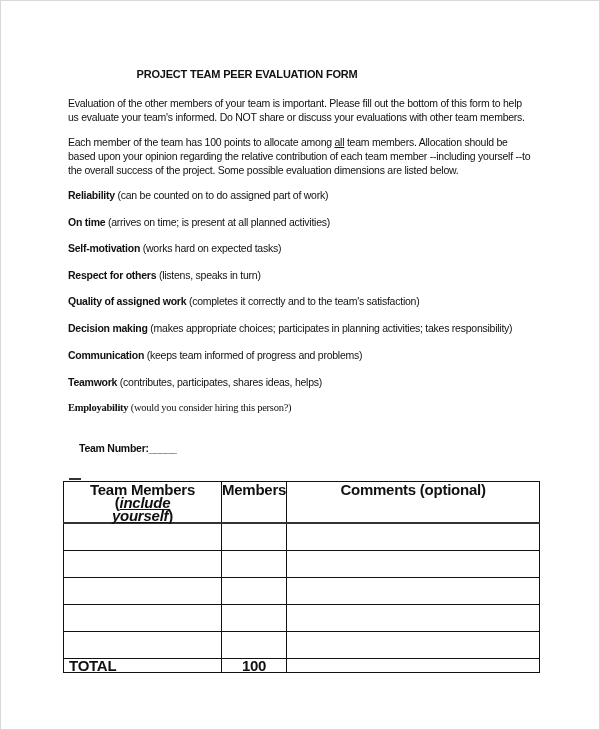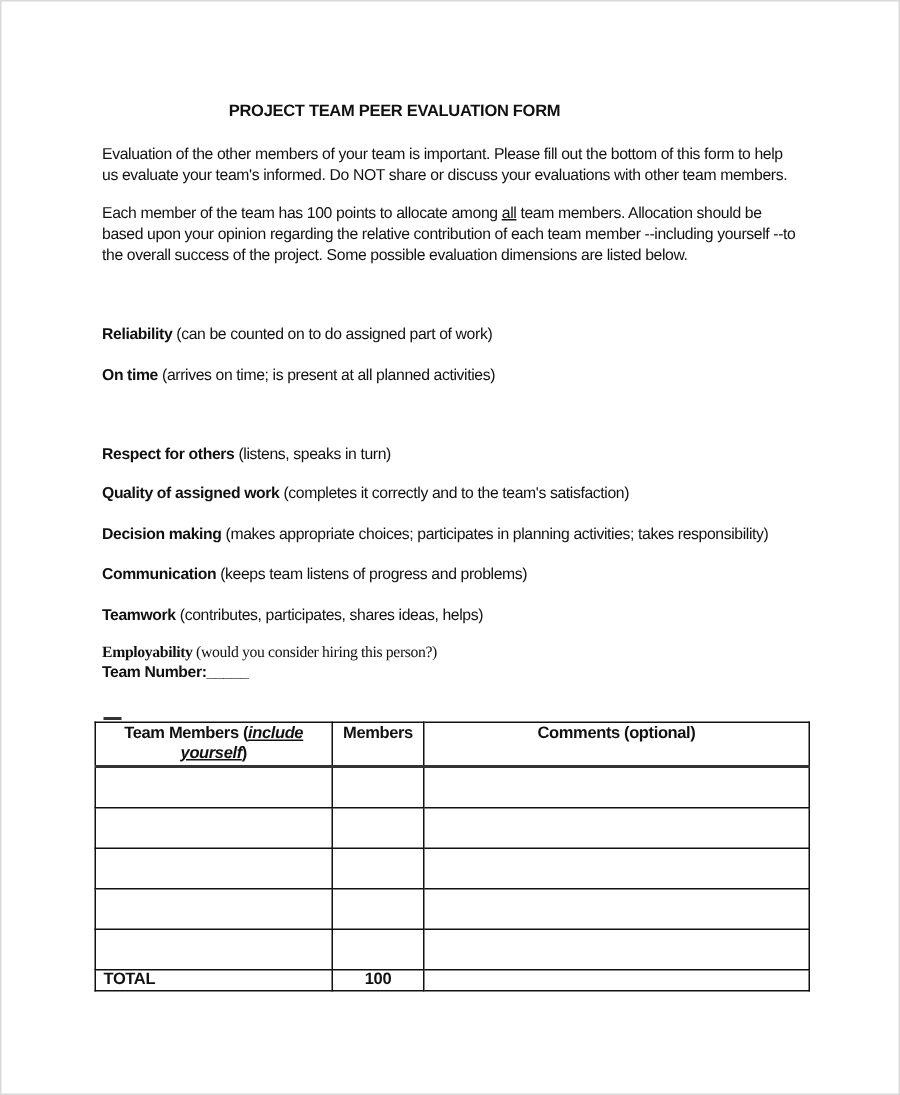--- a/index.html
+++ b/index.html
@@ -5,41 +5,41 @@
   html, body { margin: 0; padding: 0; background: #ffffff; }
   body {
     width: 600px; height: 730px; position: relative; overflow: hidden;
     font-family: "Liberation Sans", sans-serif; color: #111;
   }
   .page {
     position: absolute; left: 0; top: 0; width: 598px; height: 728px;
     border: 1px solid #d9d9d9; background: #fff;
   }
   .title {
-    position: absolute; left: 16px; width: 492px; top: 67px;
+    position: absolute; left: 0; width: 492px; top: 67px;
     text-align: center; font-weight: bold; font-size: 11px; letter-spacing: -0.2px;
   }
   .para {
     position: absolute; left: 67px; width: 480px;
     font-size: 10.5px; line-height: 14px; letter-spacing: -0.25px;
   }
   .para u { text-decoration: underline; }
   .dim {
-    position: absolute; left: 67px; font-size: 10.5px; letter-spacing: -0.25px; white-space: nowrap; margin-top: 28px;
+    position: absolute; left: 67px; font-size: 10.5px; letter-spacing: -0.25px; white-space: nowrap;
   }
   .dim b { font-weight: bold; }
   .field {
     position: absolute; top: 441px; font-size: 10.5px; font-weight: bold; letter-spacing: -0.25px; white-space: nowrap;
   }
   .stray {
     position: absolute; left: 68px; top: 477px; width: 12px; height: 2px; background: #333;
   }
   table.eval {
     position: absolute; left: 62px; top: 480px; width: 477px;
-    border-collapse: collapse; font-size: 11px; letter-spacing: -0.25px;
+    border-collapse: collapse; font-size: 15px; letter-spacing: -0.25px;
   }
   table.eval td, table.eval th {
     border: 1px solid #111; padding: 0; vertical-align: top;
   }
   table.eval th { font-weight: bold; text-align: center; height: 27px; padding-top: 1px; line-height: 13px; }
   table.eval th em { font-style: italic; text-decoration: underline; }
   table.eval tr.row td { height: 26px; }
   table.eval tr.total td { height: 13px; font-weight: bold; line-height: 13px; }
   table.eval tr.total td.label { padding-left: 5px; text-align: left; }
   table.eval tr.total td.pts { text-align: center; }
@@ -59,28 +59,29 @@
   </div>
 
   <div class="para" style="top:134px;">
     <div><span>Each member of the team has 100 points to allocate among </span><u>all</u><span> team members.  Allocation should be</span></div>
     <div>based upon your opinion regarding the relative contribution of each team member --including yourself --to</div>
     <div>the overall success of the project.  Some possible evaluation dimensions are listed below.</div>
   </div>
 
   <div class="dim" style="top:188px;"><b>Reliability</b><span> (can be counted on to do assigned part of work)</span></div>
   <div class="dim" style="top:215px;"><b>On time</b><span> (arrives on time; is present at all planned activities)</span></div>
+  <div class="dim" style="top:241px;"><b>Self-motivation</b><span> (works hard on expected tasks)</span></div>
   <div class="dim" style="top:268px;"><b>Respect for others</b><span> (listens, speaks in turn)</span></div>
   <div class="dim" style="top:321px;"><b>Decision making</b><span> (makes appropriate choices; participates in planning activities;  takes responsibility)</span></div>
   <div class="dim" style="top:294px;"><b>Quality of assigned work</b><span> (completes it correctly and to the team's satisfaction)</span></div>
-  <div class="dim" style="top:348px;"><b>Communication</b><span> (keeps team listens of progress and problems)</span></div>
+  <div class="dim" style="top:348px;"><b>Communication</b><span> (keeps team informed of progress and problems)</span></div>
   <div class="dim" style="top:375px;"><b>Teamwork</b><span> (contributes, participates, shares ideas, helps)</span></div>
   <div class="dim" style="top:401px;font-family:Liberation Serif, serif;"><b>Employability</b><span> (would you consider hiring this person?)</span></div>
 
-  <div class="field" style="left:67px;">Team Number:_____</div>
+  <div class="field" style="left:78px;">Team Number:_____</div>
 
   <div class="stray"></div>
 
   <table class="eval">
     <tbody>
         <tr class="header">
       <th class="c1"><span>Team Members (</span><em>include</em><br><em>yourself</em><span>)</span></th>
       <th class="c2">Members</th>
       <th class="c3">Comments (optional)</th>
     </tr>

